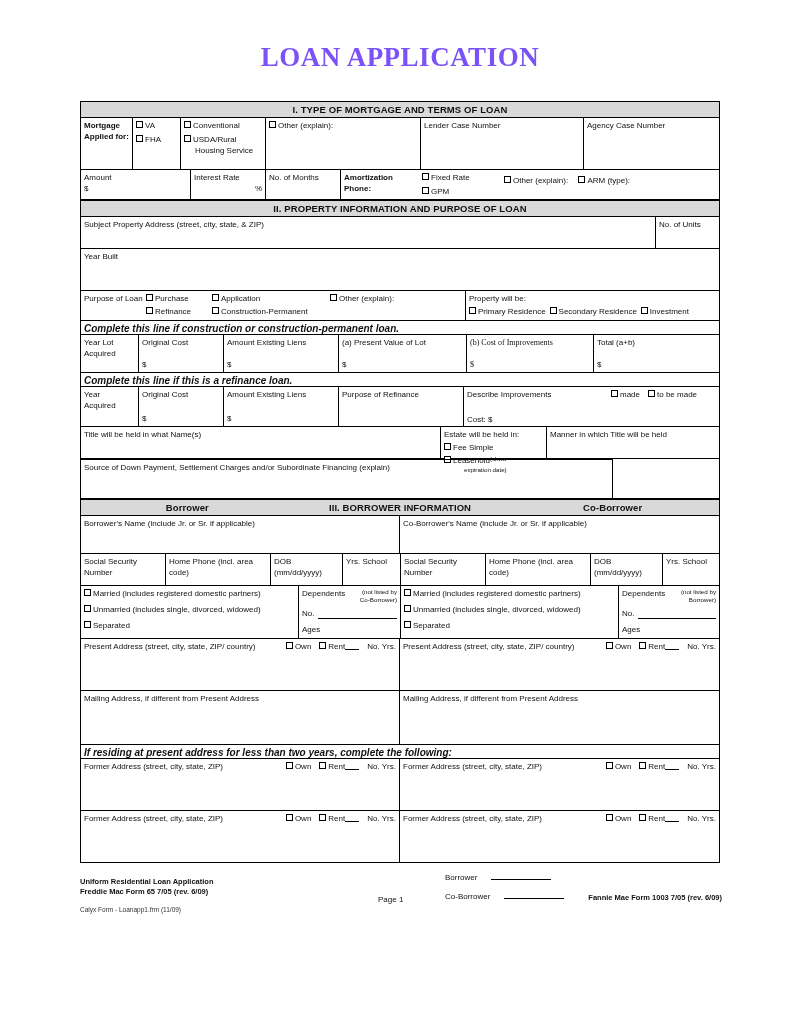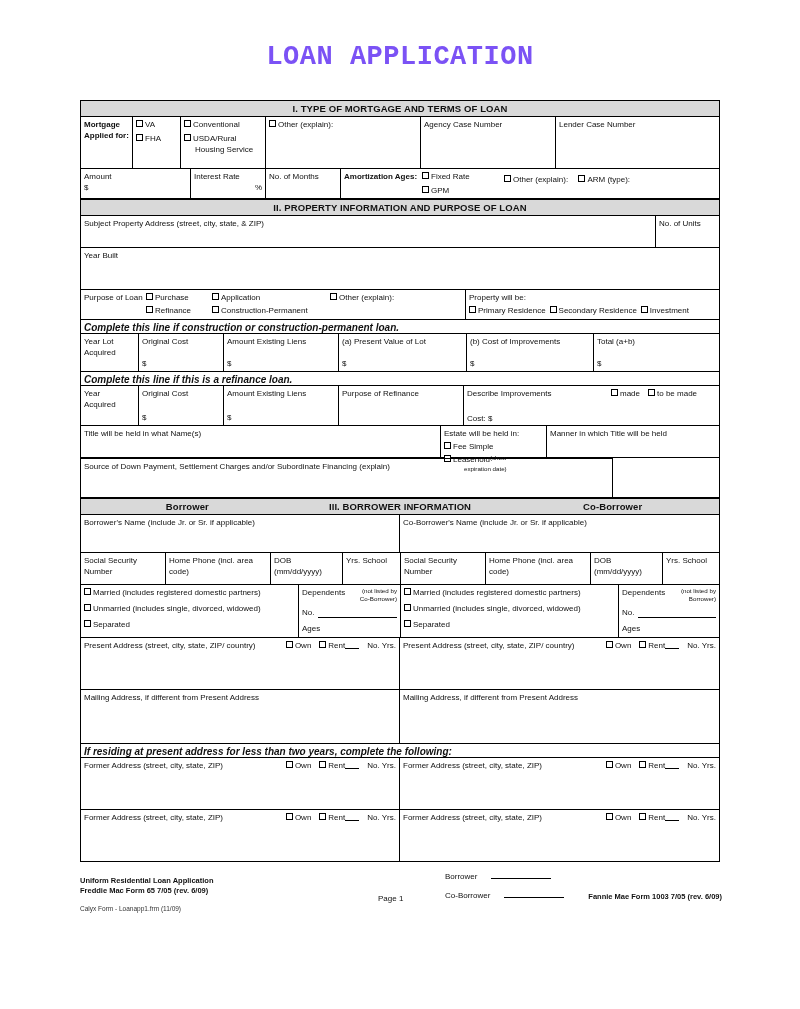--- a/index.html
+++ b/index.html
@@ -13,21 +13,21 @@
   }
   .page { position:relative; width:800px; height:1009px; }
 
   .doc-title {
     text-align:center;
     font-size:27px;
     font-weight:bold;
     color:#7b52f5;
     letter-spacing:0.5px;
     padding-top:42px;
-    font-family:Liberation Mono, monospace;
+    font-family:Liberation Serif, serif;
   }
 
   .form-wrap { width:640px; margin:28px auto 0 auto; }
 
   
   .band {
     background:#d9d9d9;
     border:1px solid #000;
     text-align:center;
     font-weight:bold;
@@ -136,43 +136,43 @@
             <span>USDA/Rural</span>
           </div>
         <div class="lbl" style="margin-left:11px;">Housing Service</div>
       </div>
       <div class="cell" style="width:155px;">
         <div class="opt">
             <span class="cb"></span>
             <span>Other (explain):</span>
           </div>
       </div>
+      <div class="cell" style="flex:1;">
+        <div class="lbl">Lender Case Number</div>
+      </div>
       <div class="cell" style="width:135px;">
         <div class="lbl">Agency Case Number</div>
-      </div>
-      <div class="cell" style="flex:1;">
-        <div class="lbl">Lender Case Number</div>
       </div>
     </div>
 
     <div class="row s1r2">
       <div class="cell" style="width:110px;">
         <div class="lbl">Amount</div>
         <div class="lbl">$</div>
       </div>
       <div class="cell" style="width:75px;">
         <div class="lbl">Interest Rate</div>
         <div class="lbl" style="text-align:right;">%</div>
       </div>
       <div class="cell" style="width:75px;">
         <div class="lbl">No. of Months</div>
       </div>
       <div class="cell" style="flex:1;">
         <div style="display:flex;">
-          <div class="lbl b" style="width:78px;">Amortization Ages:</div>
+          <div class="lbl b" style="width:78px;">Amortization Phone:</div>
           <div style="width:82px;">
             <div class="opt">
                 <span class="cb"></span>
                 <span>Fixed Rate</span>
               </div>
             <div class="opt" style="margin-top:3px;">
                 <span class="cb"></span>
                 <span>GPM</span>
               </div>
           </div>
@@ -274,21 +274,21 @@
         <div class="lbl" style="margin-top:11px;">$</div>
       </div>
       <div class="cell" style="width:115px;">
         <div class="lbl">Amount Existing Liens</div>
         <div class="lbl" style="margin-top:11px;">$</div>
       </div>
       <div class="cell" style="width:128px;">
         <div class="lbl">(a) Present Value of Lot</div>
         <div class="lbl" style="margin-top:11px;">$</div>
       </div>
-      <div class="cell" style="width:127px;">
+      <div class="cell" style="width:127px;font-family:Liberation Serif, serif;">
         <div class="lbl">(b) Cost of Improvements</div>
         <div class="lbl" style="margin-top:11px;">$</div>
       </div>
       <div class="cell" style="flex:1;">
         <div class="lbl">Total (a+b)</div>
         <div class="lbl" style="margin-top:11px;">$</div>
       </div>
     </div>
 
     <div class="row s2r6">

